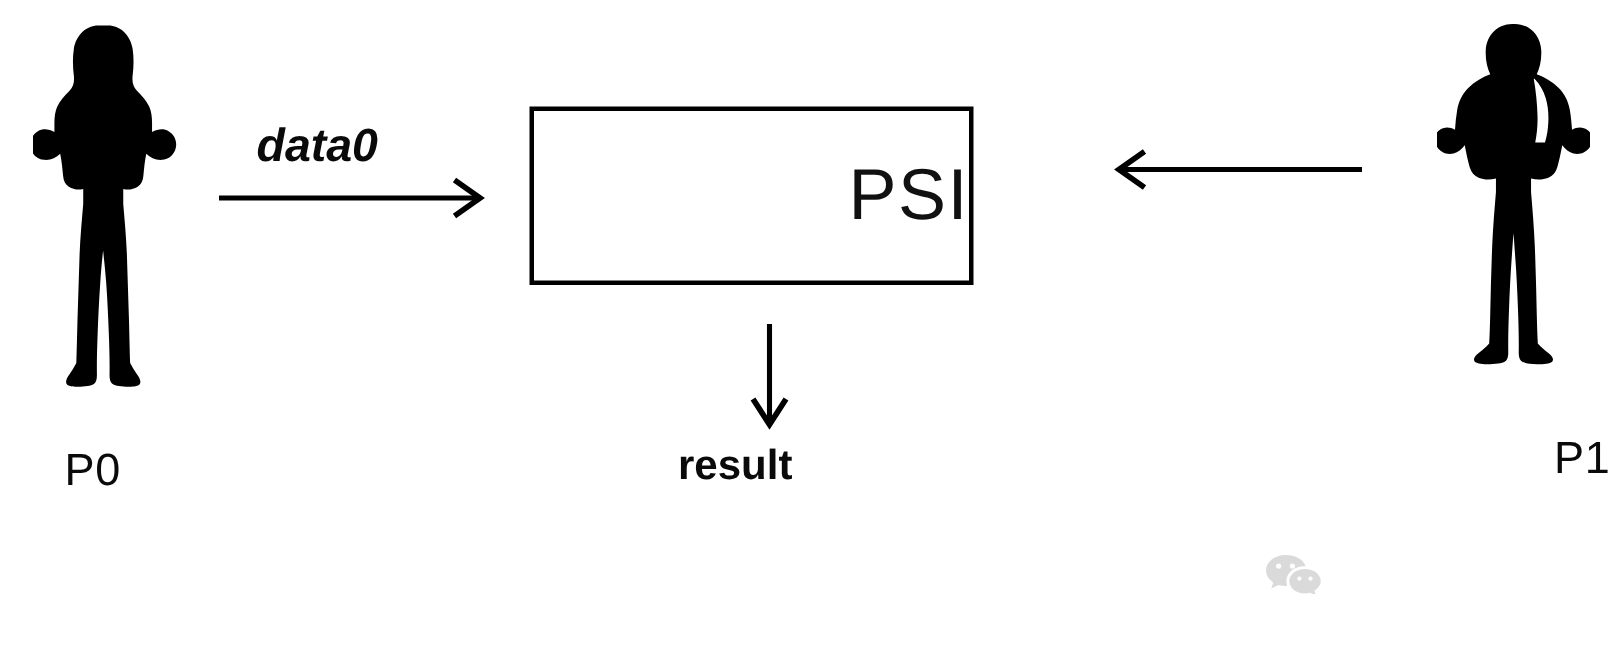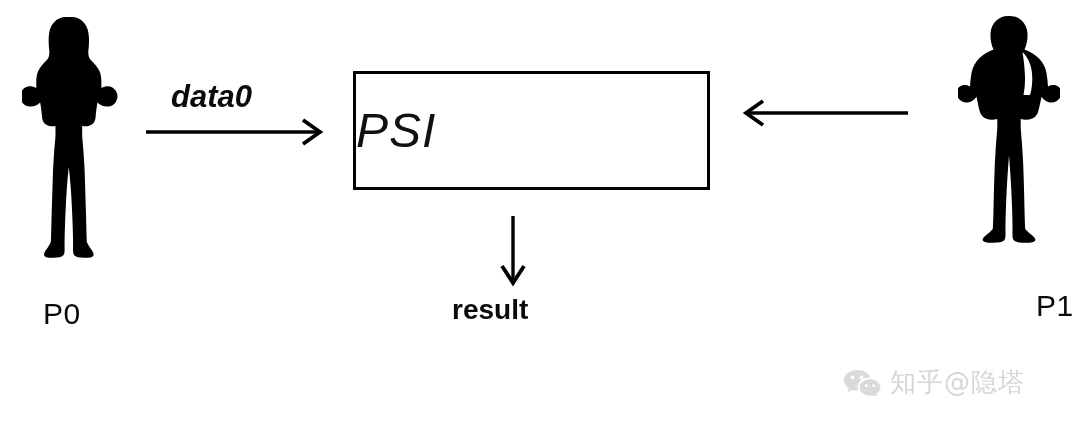--- a/index.html
+++ b/index.html
@@ -39,29 +39,28 @@
     white-space: nowrap;
   }
   #label-p0 { left: 43px; top: 299px; }
   #label-p1 { left: 1036px; top: 291px; }
 
   
   #psi-box {
     position: absolute;
     left: 353px;
     top: 71px;
-    width: 357px;
+    width: 296px;
     height: 119px;
     border: 3px solid #000000;
     background: #ffffff;
     box-sizing: border-box;
     display: flex;
     align-items: center;
-    justify-content: flex-start;
-    font-style: italic;
+    justify-content: flex-end;
   }
   #psi-text {
     font-size: 48px;
     font-weight: 400;
     color: #111111;
     letter-spacing: 1px;
     line-height: 1;
     user-select: none;
   }
 
@@ -309,16 +308,15 @@
     </svg>
   </div>
 
   <div class="party-label" id="label-p1">P1</div>
 
   <div id="watermark">
     <svg id="watermark-icon" width="40" height="28" viewBox="0 0 40 28" aria-hidden="true">
       <path fill="#888888" d="M14,2 C6.8,2 1,6.6 1,12.3 C1,15.5 2.9,18.4 5.8,20.3 L4.5,24.4 L9.3,22 C10.8,22.4 12.4,22.6 14,22.6 C14.4,22.6 14.8,22.6 15.2,22.5 C14.8,21.5 14.6,20.5 14.6,19.4 C14.6,13.9 19.9,9.5 26.5,9.5 C26.8,9.5 27.1,9.5 27.4,9.5 C26.2,5.2 20.7,2 14,2 Z M9.4,7.6 C10.4,7.6 11.2,8.4 11.2,9.4 C11.2,10.4 10.4,11.2 9.4,11.2 C8.4,11.2 7.6,10.4 7.6,9.4 C7.6,8.4 8.4,7.6 9.4,7.6 Z M18.6,7.6 C19.6,7.6 20.4,8.4 20.4,9.4 C20.4,10.4 19.6,11.2 18.6,11.2 C17.6,11.2 16.8,10.4 16.8,9.4 C16.8,8.4 17.6,7.6 18.6,7.6 Z"></path>
       <path fill="#888888" d="M27,11.3 C21.2,11.3 16.5,15 16.5,19.5 C16.5,24 21.2,27.7 27,27.7 C28.2,27.7 29.4,27.5 30.5,27.2 L34.3,29 L33.3,25.8 C35.7,24.3 37.5,21.9 37.5,19.5 C37.5,15 32.8,11.3 27,11.3 Z M23.3,16.3 C24.1,16.3 24.7,16.9 24.7,17.7 C24.7,18.5 24.1,19.1 23.3,19.1 C22.5,19.1 21.9,18.5 21.9,17.7 C21.9,16.9 22.5,16.3 23.3,16.3 Z M30.7,16.3 C31.5,16.3 32.1,16.9 32.1,17.7 C32.1,18.5 31.5,19.1 30.7,19.1 C29.9,19.1 29.3,18.5 29.3,17.7 C29.3,16.9 29.9,16.3 30.7,16.3 Z"></path>
     </svg>
-    <span id="watermark-text">知乎@隐塔</span>
   </div>
 
 </div>
 
 </body></html>

